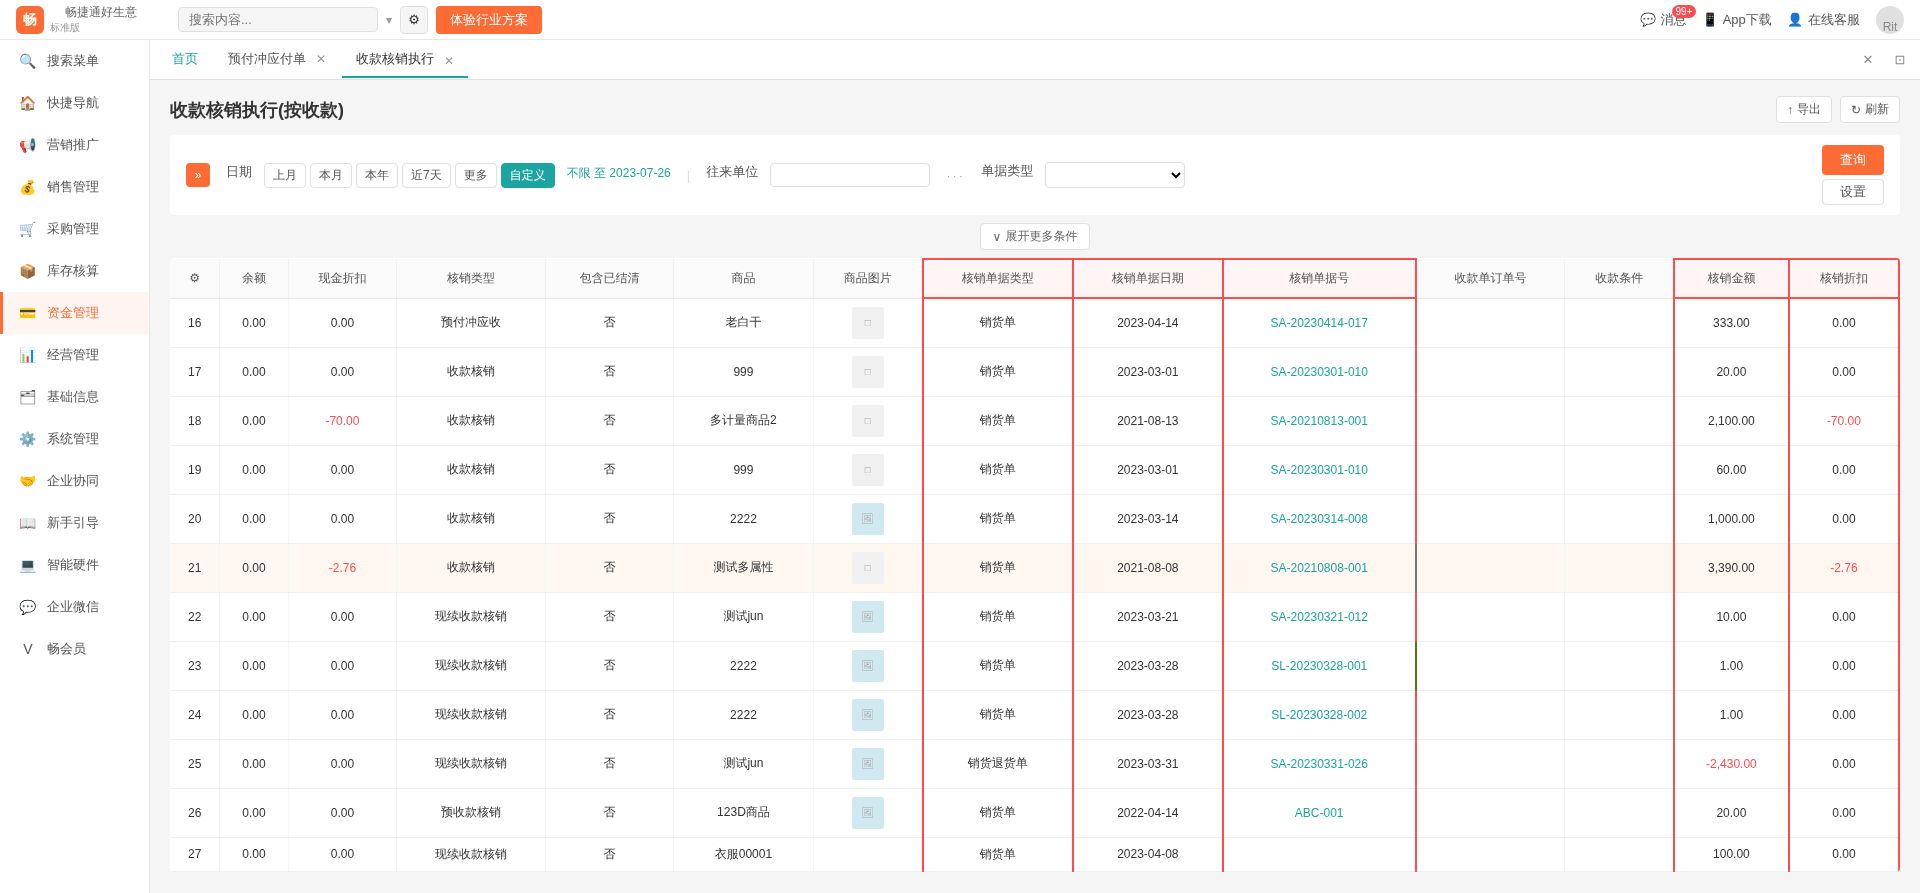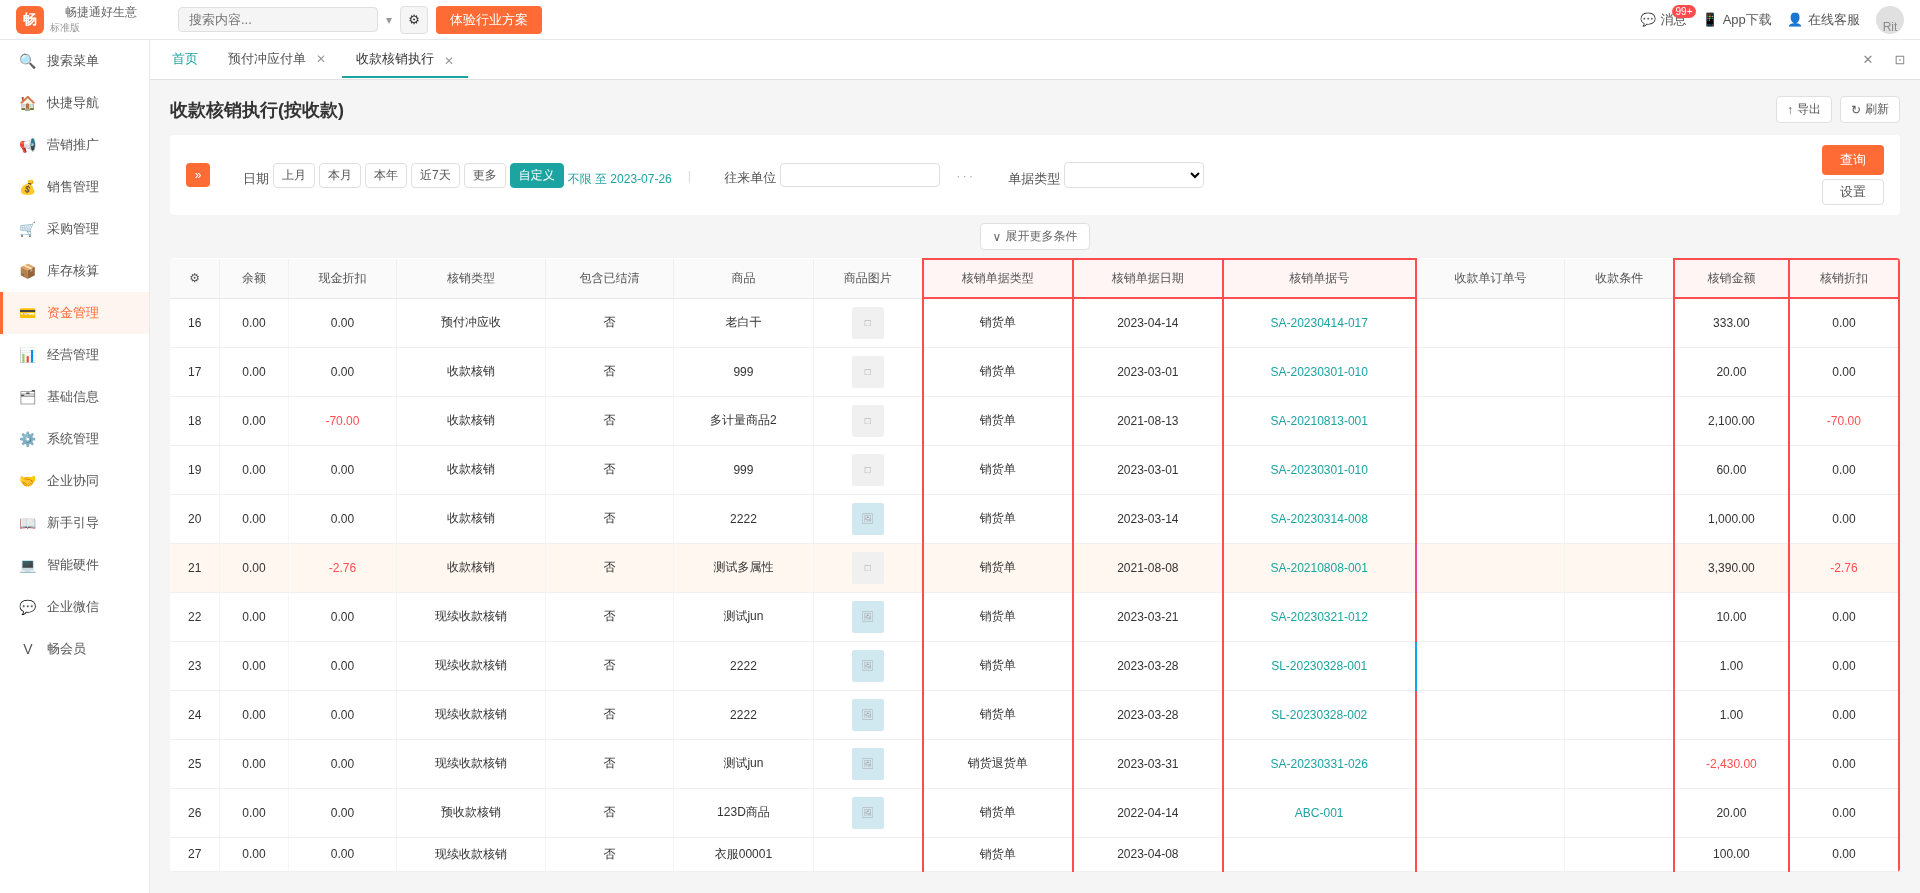--- a/index.html
+++ b/index.html
@@ -48,21 +48,21 @@
 
     
     .page-header { display: flex; align-items: center; justify-content: space-between; margin-bottom: 12px; }
     .page-title { font-size: 18px; font-weight: 600; color: #333; }
     .header-actions { display: flex; gap: 8px; }
     .action-btn { display: flex; align-items: center; gap: 4px; padding: 4px 10px; border: 1px solid #e0e0e0; border-radius: 4px; background: #fff; cursor: pointer; font-size: 12px; color: #555; }
 
     
     .filter-bar { background: #fff; border-radius: 4px; padding: 10px 16px; margin-bottom: 8px; display: flex; align-items: center; gap: 16px; flex-wrap: wrap; }
     .filter-expand-btn { width: 24px; height: 24px; background: #ff6b35; border-radius: 4px; display: flex; align-items: center; justify-content: center; cursor: pointer; color: #fff; font-size: 12px; flex-shrink: 0; }
-    .filter-section { display: flex; align-items: flex-end; gap: 4px; margin-left: 17px; }
+    .filter-section { display: flex; align-items: flex-start; gap: 12px; }
     .filter-label { color: #555; font-size: 13px; white-space: nowrap; }
     .filter-date-group { display: flex; align-items: center; gap: 4px; }
     .date-btn { padding: 3px 8px; border: 1px solid #e0e0e0; border-radius: 4px; cursor: pointer; font-size: 12px; color: #555; background: #fff; }
     .date-btn.custom { background: #1ca4a0; color: #fff; border-color: #1ca4a0; }
     .date-range { font-size: 12px; color: #1ca4a0; }
     .filter-divider { color: #ddd; }
     .filter-input { border: 1px solid #e0e0e0; border-radius: 4px; padding: 4px 8px; font-size: 12px; width: 160px; }
     .filter-dots { color: #aaa; letter-spacing: 2px; }
     .filter-select { border: 1px solid #e0e0e0; border-radius: 4px; padding: 4px 8px; font-size: 12px; min-width: 140px; background: #fff; }
     .query-btn { background: #ff6b35; color: #fff; border: none; border-radius: 4px; padding: 6px 18px; cursor: pointer; font-size: 13px; }
@@ -373,21 +373,21 @@
               <tr class="highlighted">
     <td>21</td>
     <td>0.00</td>
     <td style="color:#ff4d4f">-2.76</td>
     <td>收款核销</td>
     <td>否</td>
     <td>测试多属性</td>
     <td><div class="product-img">□</div></td>
     <td style="border-left:2px solid #ff4d4f;border-right:2px solid #ff4d4f;">销货单</td>
     <td style="border-left:2px solid #ff4d4f;border-right:2px solid #ff4d4f;">2021-08-08</td>
-    <td style="border-left:2px solid #ff4d4f;border-right:2px solid #ec4899;"><span class="link-text">SA-20210808-001</span></td>
+    <td style="border-left:2px solid #ff4d4f;border-right:2px solid #737373;"><span class="link-text">SA-20210808-001</span></td>
     <td></td>
     <td></td>
     <td style="border-left:2px solid #ff4d4f;border-right:2px solid #ff4d4f;">3,390.00</td>
     <td style="border-left:2px solid #ff4d4f;border-right:2px solid #ff4d4f;color:#ff4d4f">-2.76</td>
   </tr>
               <tr>
     <td>22</td>
     <td>0.00</td>
     <td style="">0.00</td>
     <td>现续收款核销</td>
@@ -405,21 +405,21 @@
               <tr>
     <td>23</td>
     <td>0.00</td>
     <td style="">0.00</td>
     <td>现续收款核销</td>
     <td>否</td>
     <td>2222</td>
     <td><div class="product-img has-img">🖼</div></td>
     <td style="border-left:2px solid #ff4d4f;border-right:2px solid #ff4d4f;">销货单</td>
     <td style="border-left:2px solid #ff4d4f;border-right:2px solid #ff4d4f;">2023-03-28</td>
-    <td style="border-left:2px solid #ff4d4f;border-right:2px solid #0ea5e9;"><span class="link-text">SL-20230328-001</span></td>
+    <td style="border-left:2px solid #ff4d4f;border-right:2px solid #4d7c0f;"><span class="link-text">SL-20230328-001</span></td>
     <td></td>
     <td></td>
     <td style="border-left:2px solid #ff4d4f;border-right:2px solid #ff4d4f;">1.00</td>
     <td style="border-left:2px solid #ff4d4f;border-right:2px solid #ff4d4f;">0.00</td>
   </tr>
               <tr>
     <td>24</td>
     <td>0.00</td>
     <td style="">0.00</td>
     <td>现续收款核销</td>

